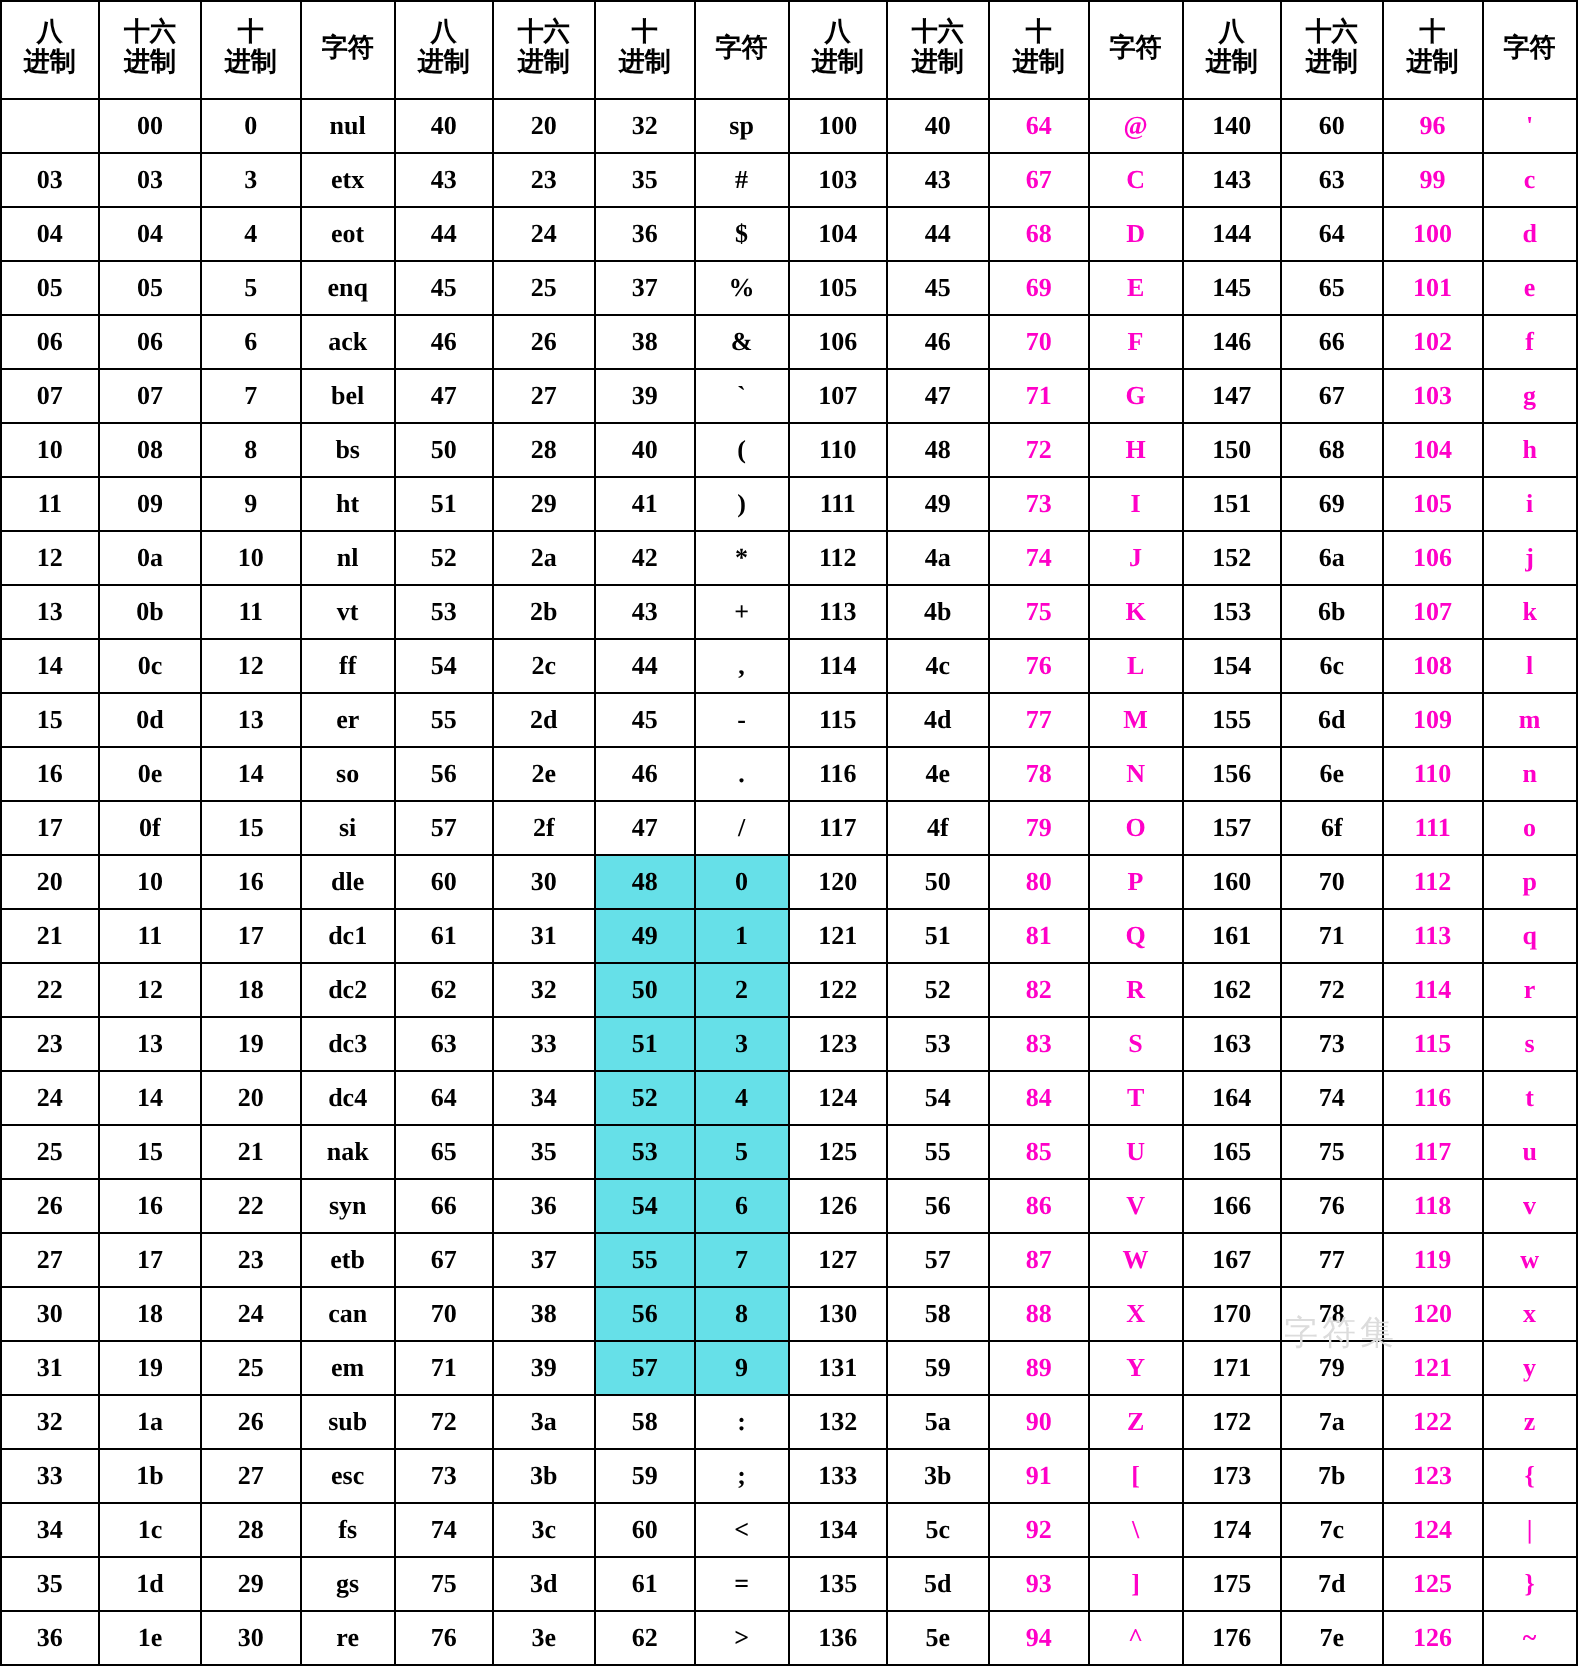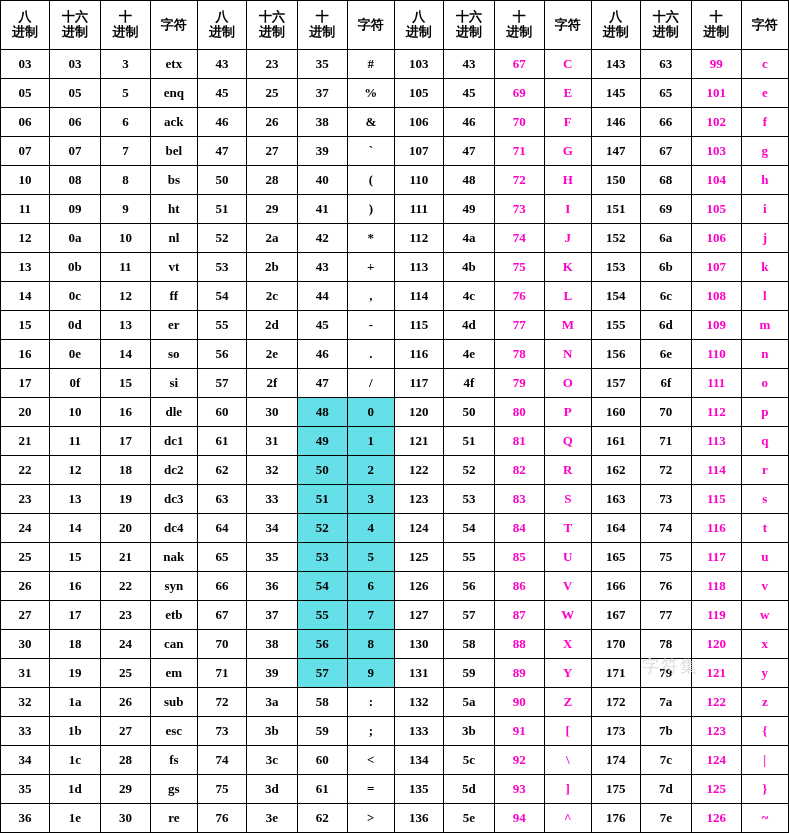--- a/index.html
+++ b/index.html
@@ -140,38 +140,74 @@
           <span class="l1">十</span>
           <span class="l2">进制</span>
         </th>
       <th>
           <span class="l1">字符</span>
         </th>
     </tr>
   </thead>
   <tbody id="tbody">
       <tr>
+        <td></td>
+        <td>00</td>
+        <td>0</td>
+        <td>nul</td>
+        <td>40</td>
+        <td>20</td>
+        <td>32</td>
+        <td>sp</td>
+        <td>100</td>
+        <td>40</td>
+        <td class="pink">64</td>
+        <td class="pink">@</td>
+        <td>140</td>
+        <td>60</td>
+        <td class="pink">96</td>
+        <td class="pink">'</td>
+      </tr>
+      <tr>
         <td>03</td>
         <td>03</td>
         <td>3</td>
         <td>etx</td>
         <td>43</td>
         <td>23</td>
         <td>35</td>
         <td>#</td>
         <td>103</td>
         <td>43</td>
         <td class="pink">67</td>
         <td class="pink">C</td>
         <td>143</td>
         <td>63</td>
         <td class="pink">99</td>
         <td class="pink">c</td>
       </tr>
       <tr>
+        <td>04</td>
+        <td>04</td>
+        <td>4</td>
+        <td>eot</td>
+        <td>44</td>
+        <td>24</td>
+        <td>36</td>
+        <td>$</td>
+        <td>104</td>
+        <td>44</td>
+        <td class="pink">68</td>
+        <td class="pink">D</td>
+        <td>144</td>
+        <td>64</td>
+        <td class="pink">100</td>
+        <td class="pink">d</td>
+      </tr>
+      <tr>
         <td>05</td>
         <td>05</td>
         <td>5</td>
         <td>enq</td>
         <td>45</td>
         <td>25</td>
         <td>37</td>
         <td>%</td>
         <td>105</td>
         <td>45</td>

